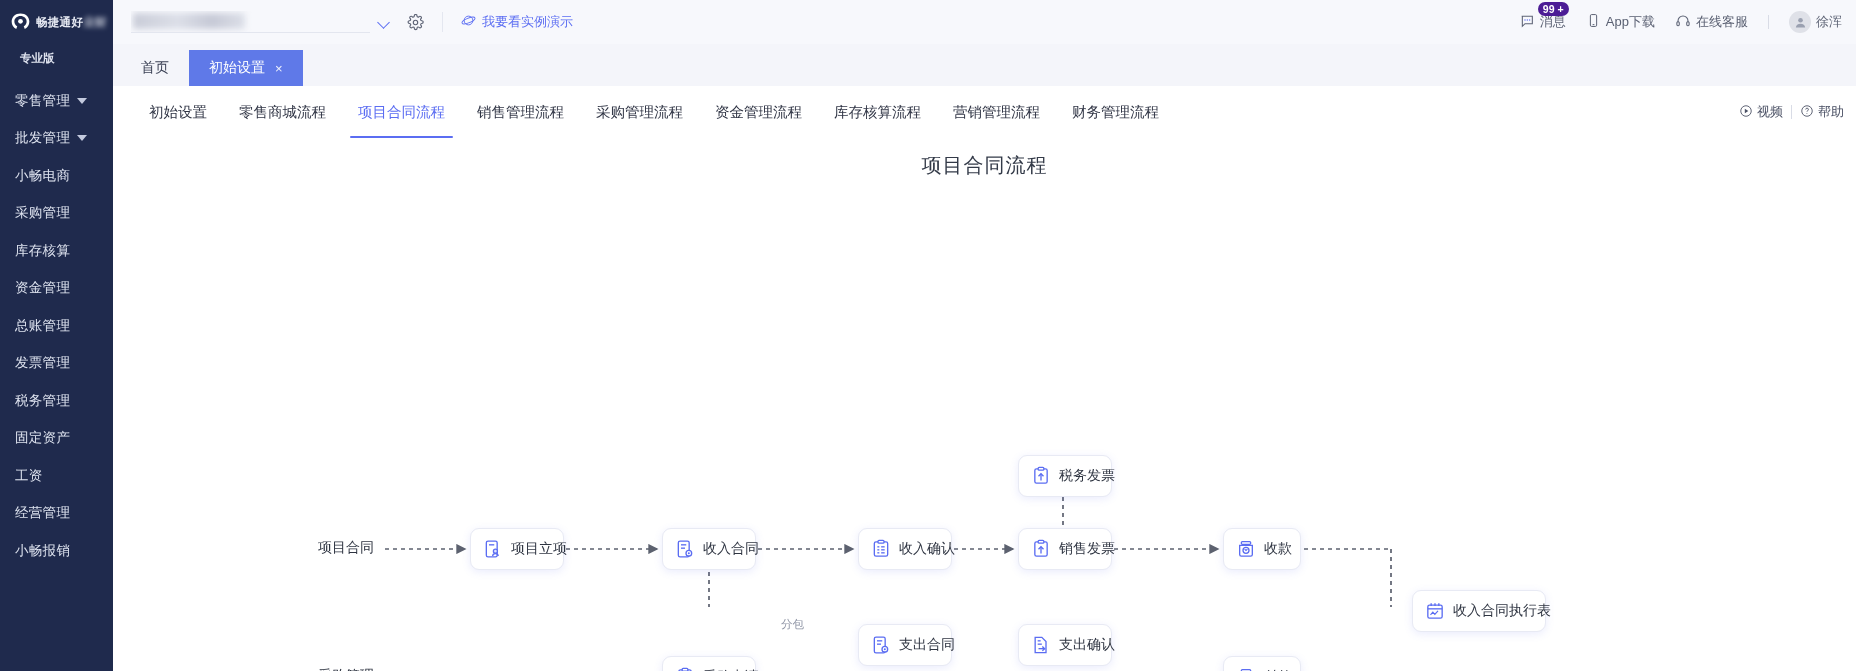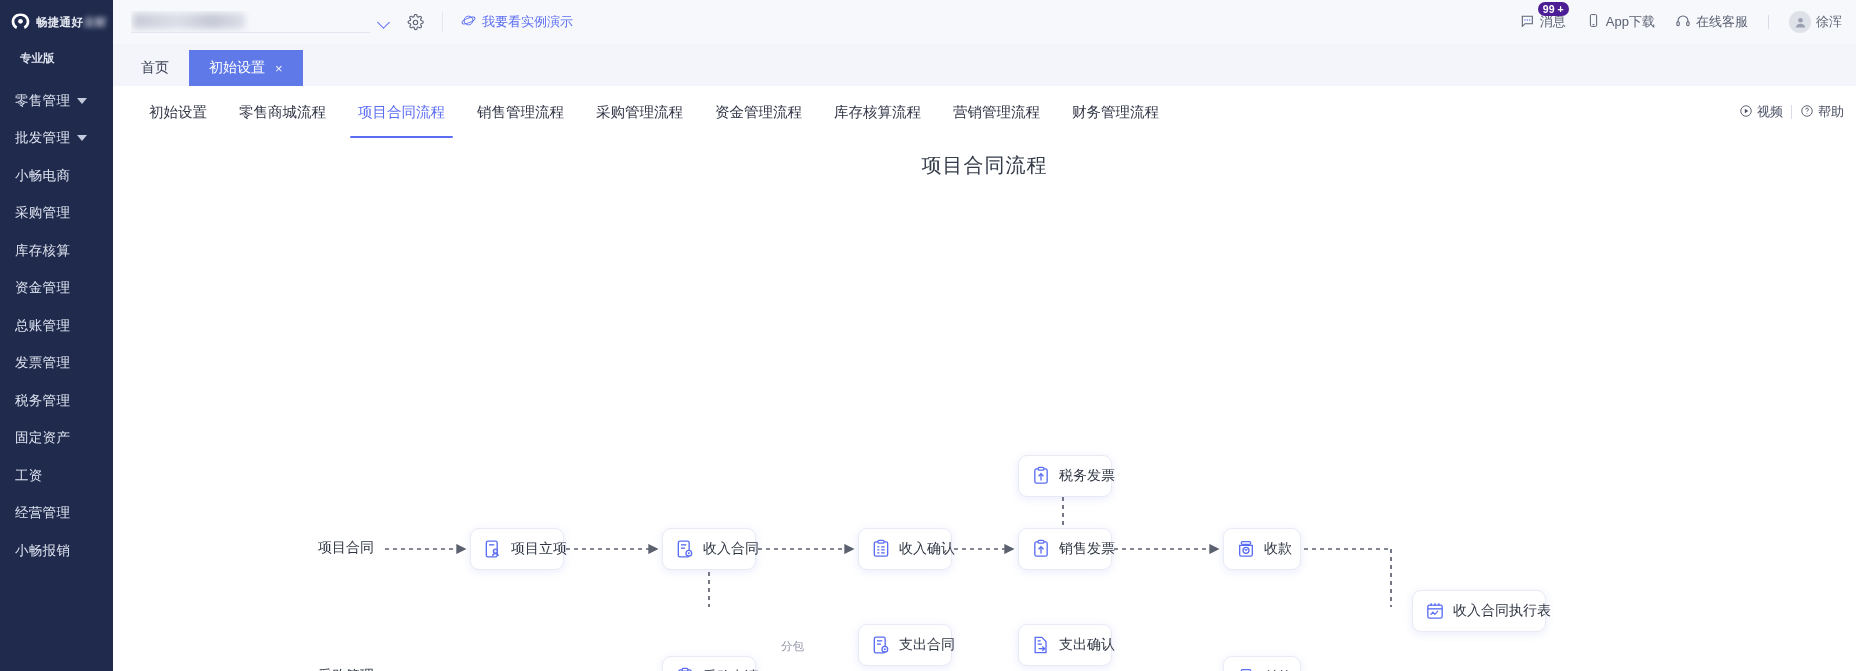--- a/index.html
+++ b/index.html
@@ -492,17 +492,17 @@
           </div>
           <div class="node" style="left: 1110px; top: 469px; width: 78px;">
             <span class="nicon"><svg viewBox="0 0 24 24" fill="none" stroke="#5b6df2" stroke-width="1.6">
                 <path d="M4.4 7.6h15.2v11a2 2 0 0 1-2 2H6.4a2 2 0 0 1-2-2z"></path>
                 <rect x="6.4" y="3.2" width="11.2" height="3.2" rx="1.2"></rect>
                 <rect x="8.8" y="10.6" width="6.4" height="6.4" rx="1" fill="#dfe3ff"></rect>
                 <path d="M10.3 12.6h3.4M10.3 14.6h3.4M12 12.6v3.6" stroke-width="1.3"></path>
               </svg></span>
             <span class="nlabel">付款</span>
           </div>
-          <div class="edge-label" style="left: 668px; top: 452px;">分包</div>
+          <div class="edge-label" style="left: 668px; top: 430px;">分包</div>
         </div>
     </section>
   </div>
 </div>
 
 </body></html>

